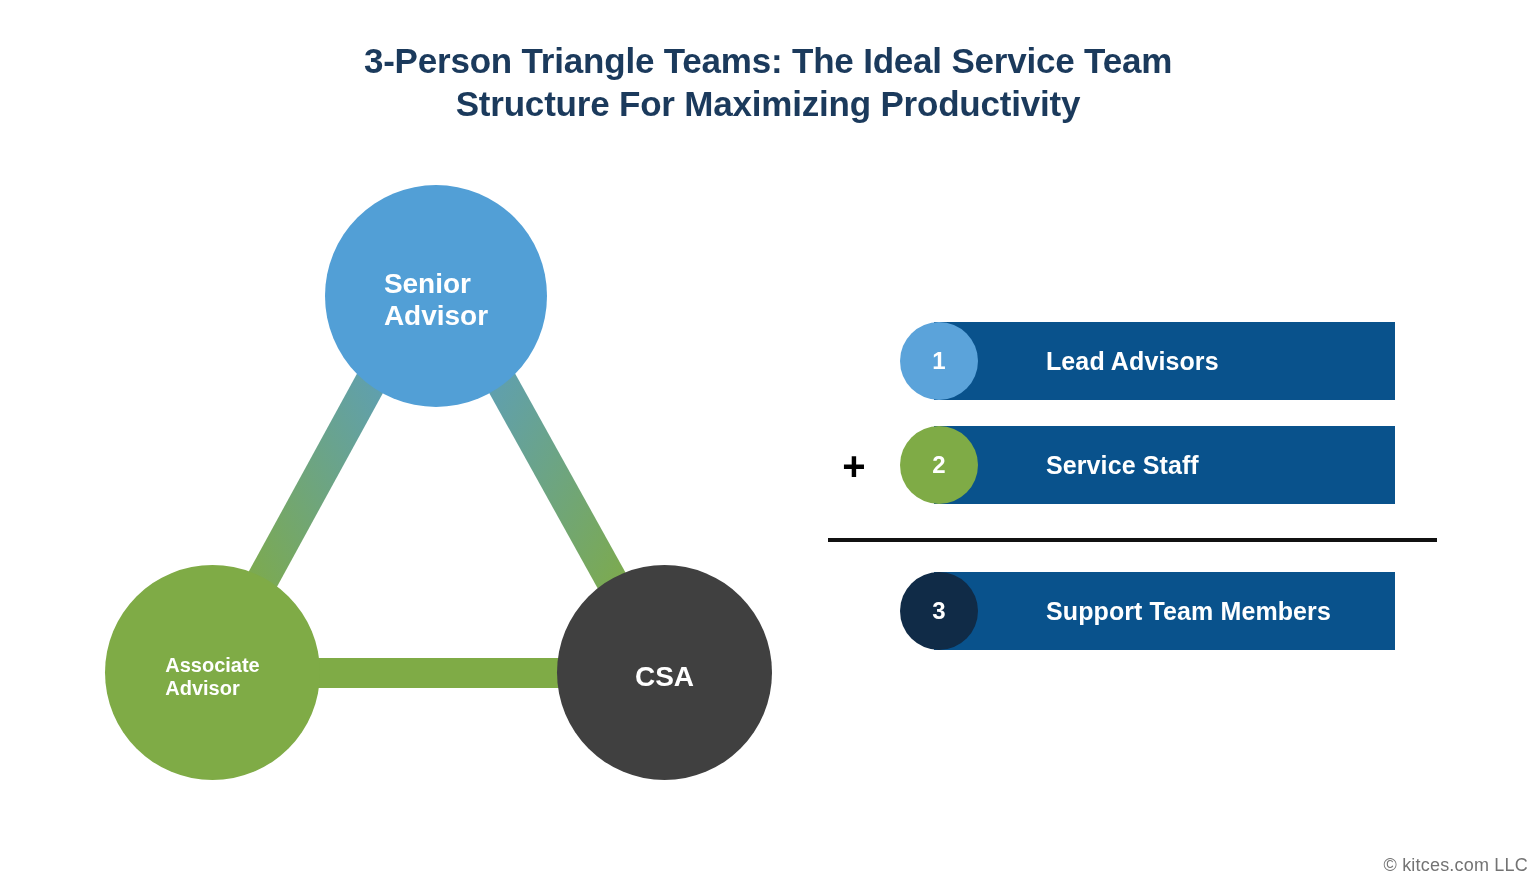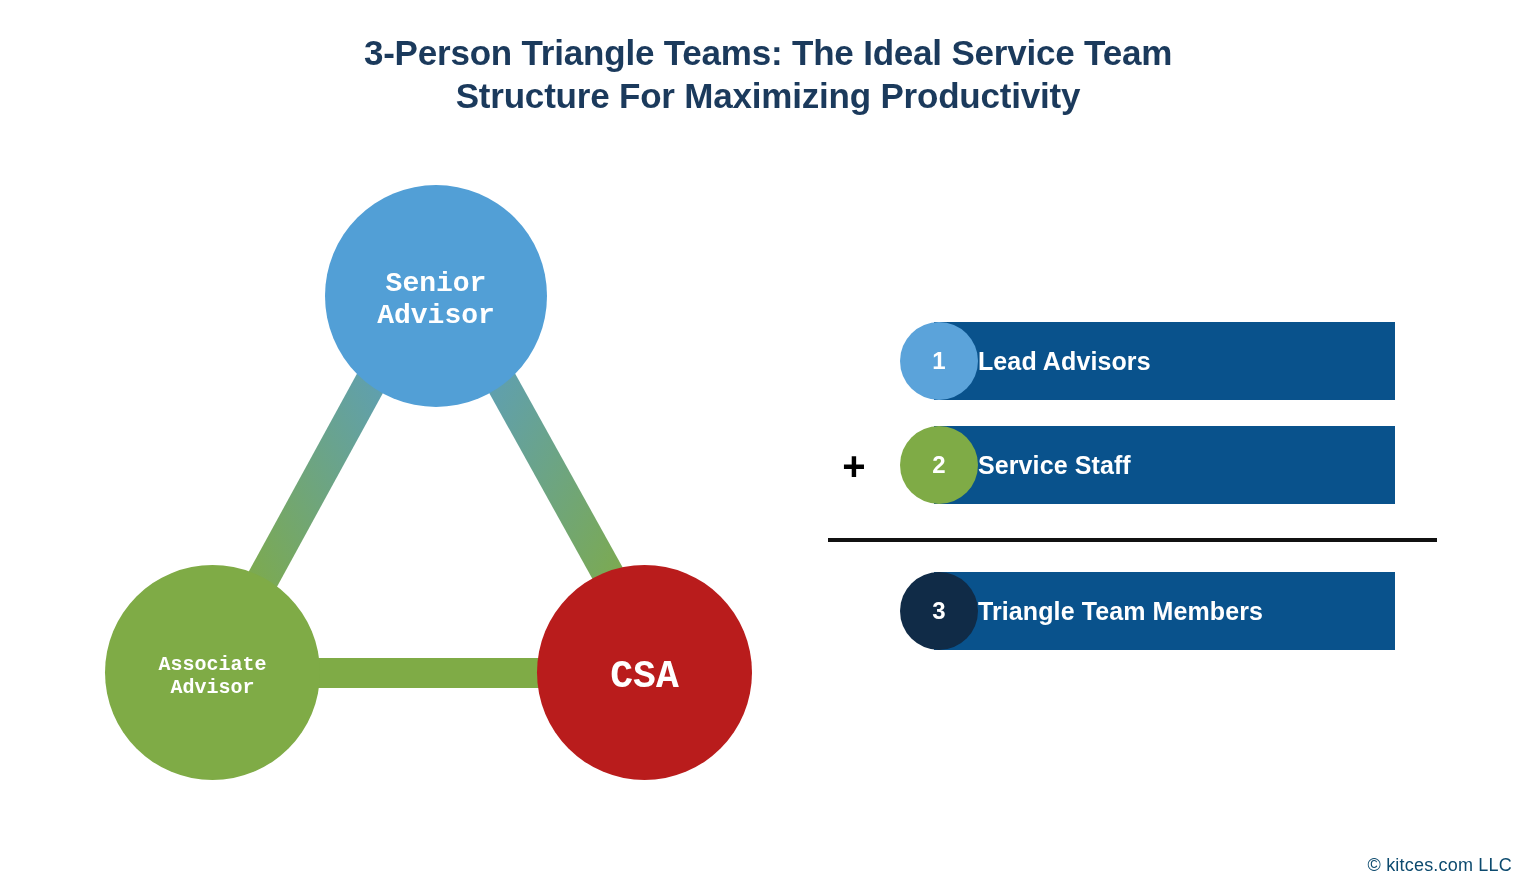--- a/index.html
+++ b/index.html
@@ -12,21 +12,21 @@
     background: #ffffff;
     font-family: "Liberation Sans", sans-serif;
     overflow: hidden;
     position: relative;
   }
 
   
   #page-title {
     position: absolute;
     left: 0;
-    top: 32px;
+    top: 40px;
     width: 1536px;
     text-align: center;
     color: #1b3a5c;
     font-size: 35px;
     font-weight: bold;
     line-height: 1.22;
     letter-spacing: -0.2px;
     white-space: pre-line;
   }
 
@@ -42,50 +42,48 @@
     position: absolute;
     left: 0;
     top: 0;
   }
   .node {
     position: absolute;
     border-radius: 50%;
     display: flex;
     align-items: center;
     justify-content: center;
-    text-align: center;
     color: #ffffff;
     font-weight: bold;
     line-height: 1.14;
     white-space: pre-line;
-    font-family: Liberation Mono, monospace;
   }
   #node-senior-advisor {
     left: 245px;
     top: 25px;
     width: 222px;
     height: 222px;
     background: #529fd6;
     font-size: 28px;
   }
   #node-associate-advisor {
     left: 25px;
     top: 405px;
     width: 215px;
     height: 215px;
     background: #7fab46;
     font-size: 20px;
   }
   #node-csa {
-    left: 457px;
+    left: 477px;
     top: 405px;
     width: 215px;
     height: 215px;
-    background: #b91c1c;
-    font-size: 38px;
+    background: #404040;
+    font-size: 28px;
   }
   .node-label {
     display: block;
     transform: translateY(4px);
   }
 
   
   #legend-panel {
     position: absolute;
     left: 828px;
@@ -107,21 +105,21 @@
     position: absolute;
     left: 34px;
     top: 0;
     width: 461px;
     height: 78px;
     background: #09528c;
     display: flex;
     align-items: center;
   }
   .legend-bar-label {
-    margin-left: 44px;
+    margin-left: 112px;
     color: #ffffff;
     font-size: 25px;
     font-weight: bold;
     letter-spacing: 0.1px;
   }
   .legend-circle {
     position: absolute;
     left: 0;
     top: 0;
     width: 78px;
@@ -159,23 +157,23 @@
     left: 0px;
     top: 238px;
     width: 609px;
     height: 4px;
     background: #111111;
   }
 
   
   #copyright {
     position: absolute;
-    right: 24px;
+    right: 8px;
     bottom: 18px;
-    color: #0c4a6e;
+    color: #737373;
     font-size: 18px;
     letter-spacing: 0.2px;
   }
 </style>
 </head>
 <body>
 
 <div id="page-title">3-Person Triangle Teams: The Ideal Service Team
 Structure For Maximizing Productivity</div>
 
@@ -234,21 +232,21 @@
     </div>
     <div class="legend-circle" id="legend-circle-2">
       <span>2</span>
     </div>
   </div>
 
   <div id="legend-divider"></div>
 
   <div class="legend-row" id="legend-row-3">
     <div class="legend-bar">
-      <span class="legend-bar-label">Triangle Team Members</span>
+      <span class="legend-bar-label">Support Team Members</span>
     </div>
     <div class="legend-circle" id="legend-circle-3">
       <span>3</span>
     </div>
   </div>
 </div>
 
 <div id="copyright">© kitces.com LLC</div>
 
 </body></html>

